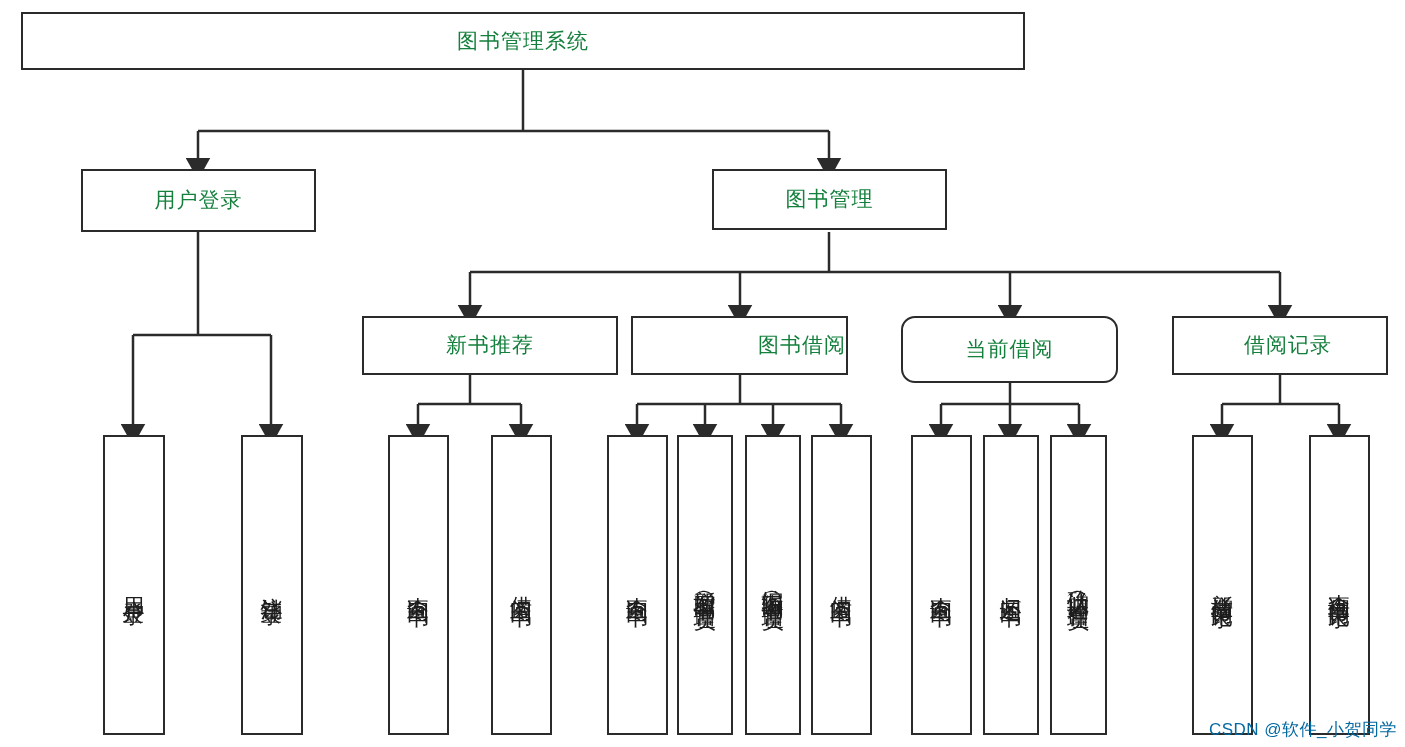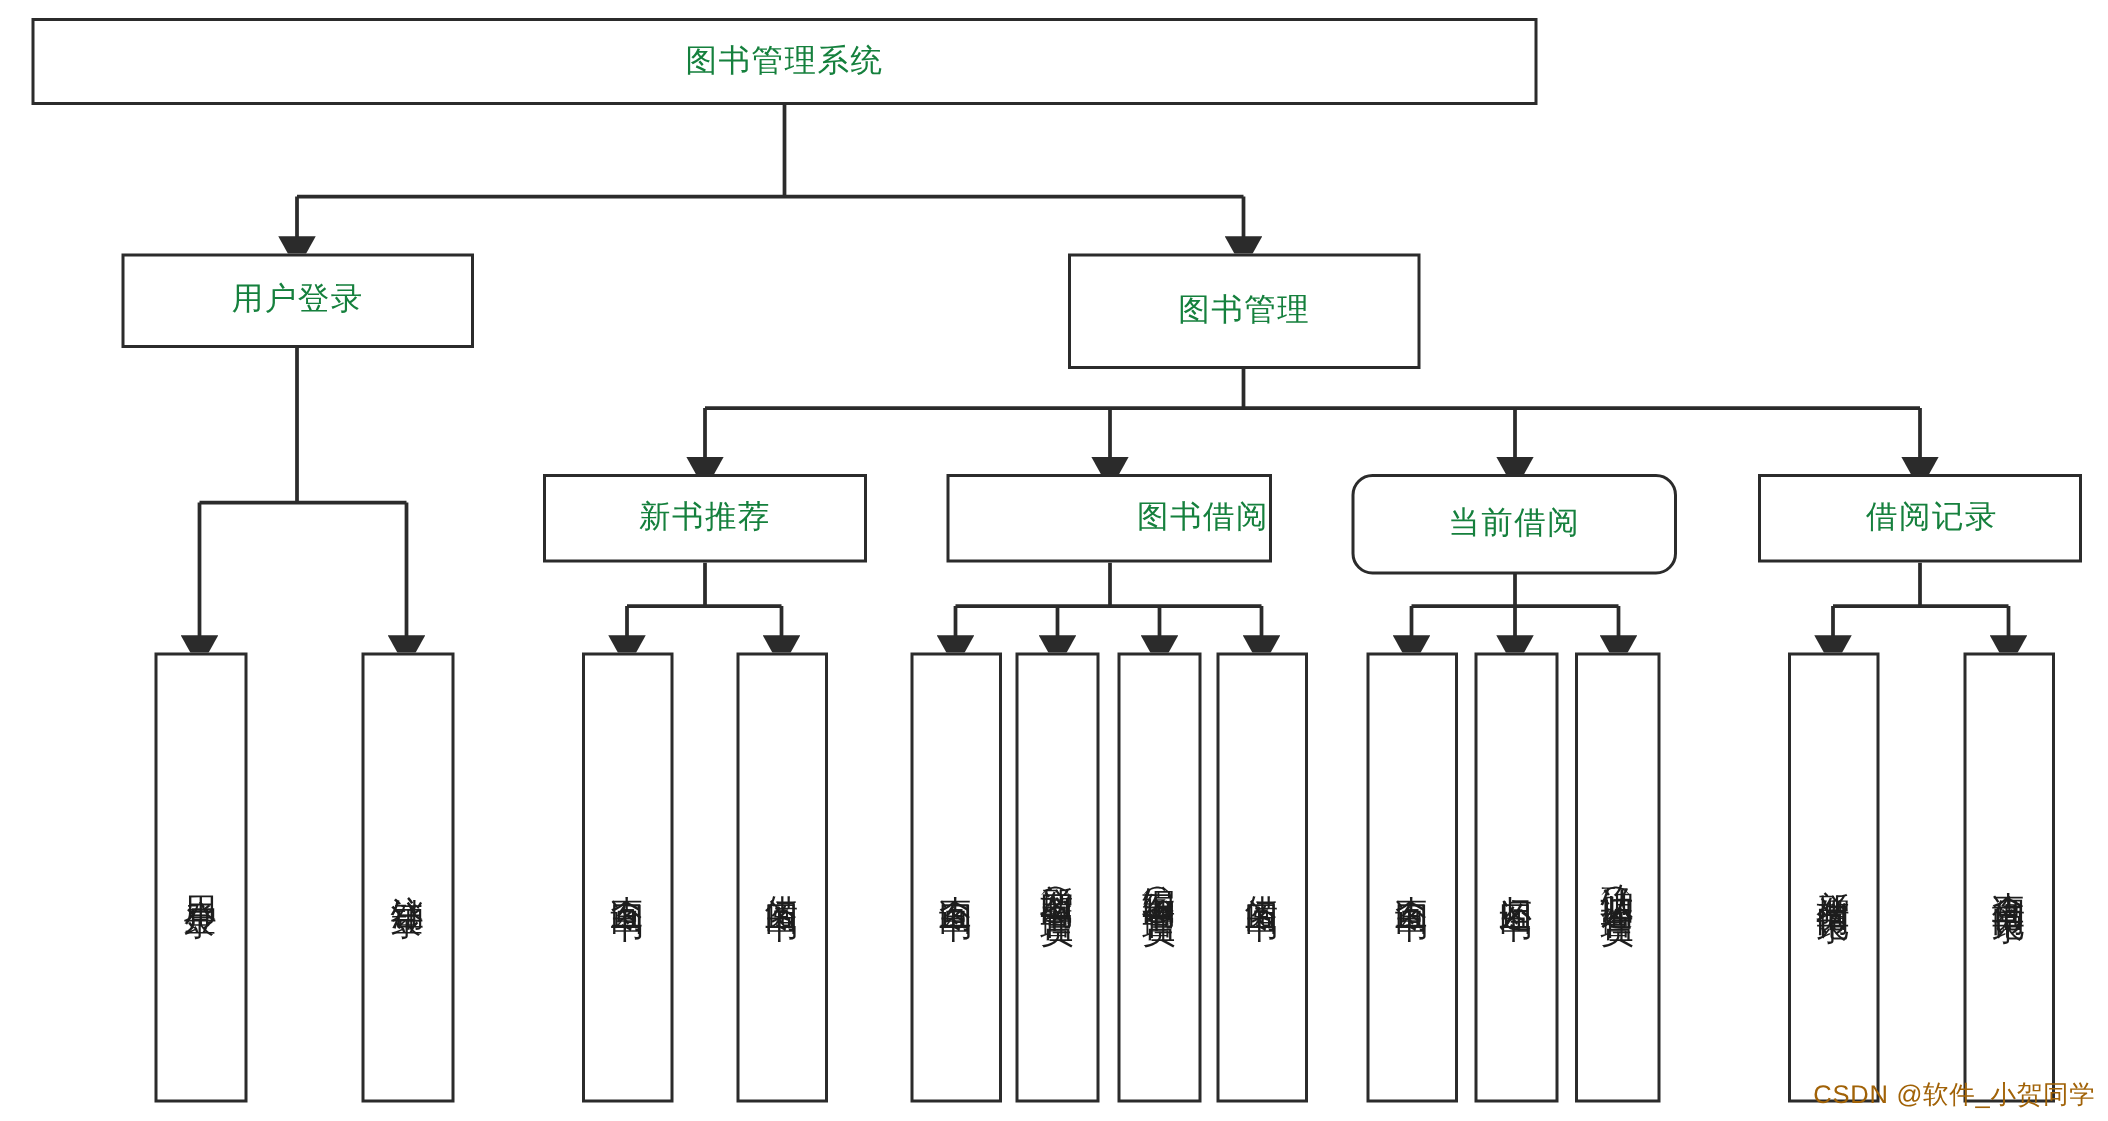--- a/index.html
+++ b/index.html
@@ -19,21 +19,21 @@
   .leaf .vlbl{
         writing-mode:vertical-rl;
         text-orientation:upright;
         font-size:22px;
         line-height:1.5;
         letter-spacing:3px;
         color:#1d1d1d;
         white-space:nowrap;
   }
 
-  .watermark{position:absolute;right:8px;bottom:6px;font-size:17px;color:#a16207;
+  .watermark{position:absolute;right:8px;bottom:6px;font-size:17px;color:#0369a1;
              letter-spacing:0.5px;white-space:nowrap;margin-top:20px;}
 </style>
 </head>
 <body>
 
 <div id="canvas">
 
   <svg class="lines" viewBox="0 0 1405 747" xmlns="http://www.w3.org/2000/svg">
     <defs>
       <marker id="arrow" markerWidth="9" markerHeight="10" refX="1" refY="5" orient="auto" markerUnits="strokeWidth">
@@ -87,25 +87,25 @@
   </svg>
 
   <div class="node" style="left:21px;top:12px;width:1004px;height:58px;">
     <span class="lbl">图书管理系统</span>
   </div>
 
   <div class="node" style="left:81px;top:169px;width:235px;height:63px;">
     <span class="lbl">用户登录</span>
   </div>
 
-  <div class="node" style="left:712px;top:169px;width:235px;height:77px;">
+  <div class="node" style="left:712px;top:169px;width:235px;height:61px;">
     <span class="lbl">图书管理</span>
   </div>
 
-  <div class="node" style="left:362px;top:316px;width:216px;height:59px;">
+  <div class="node" style="left:362px;top:316px;width:256px;height:59px;">
     <span class="lbl">新书推荐</span>
   </div>
 
   <div class="node" style="left:631px;top:316px;width:217px;height:59px;justify-content:flex-end;">
     <span class="lbl">图书借阅</span>
   </div>
 
   <div class="node" style="left:901px;top:316px;width:217px;height:67px;border-radius:14px;">
     <span class="lbl">当前借阅</span>
   </div>

